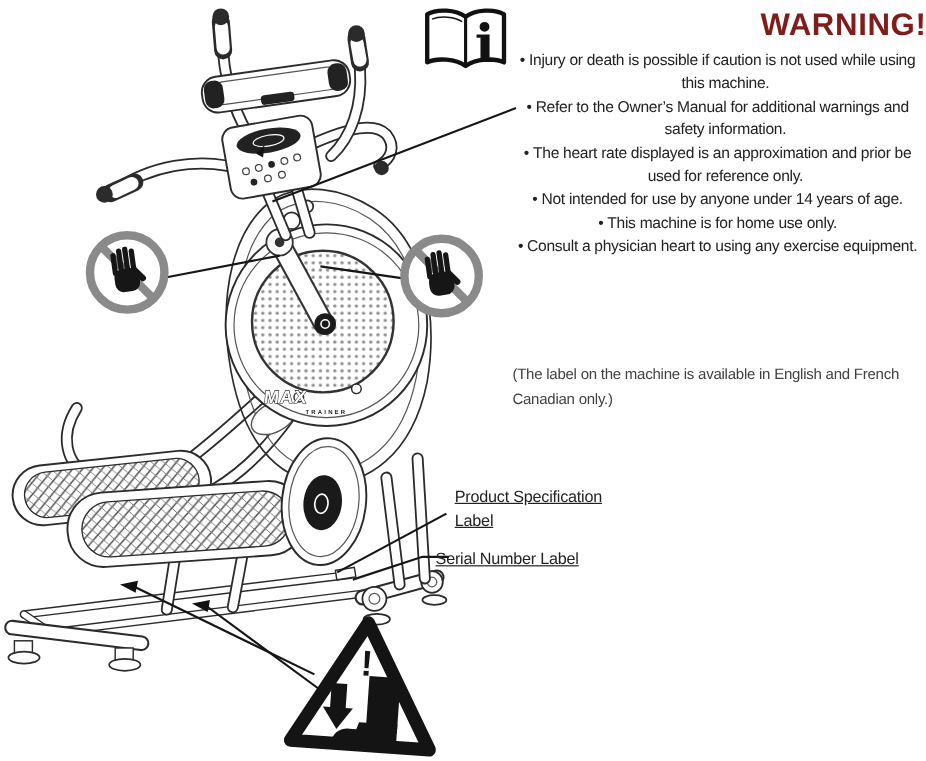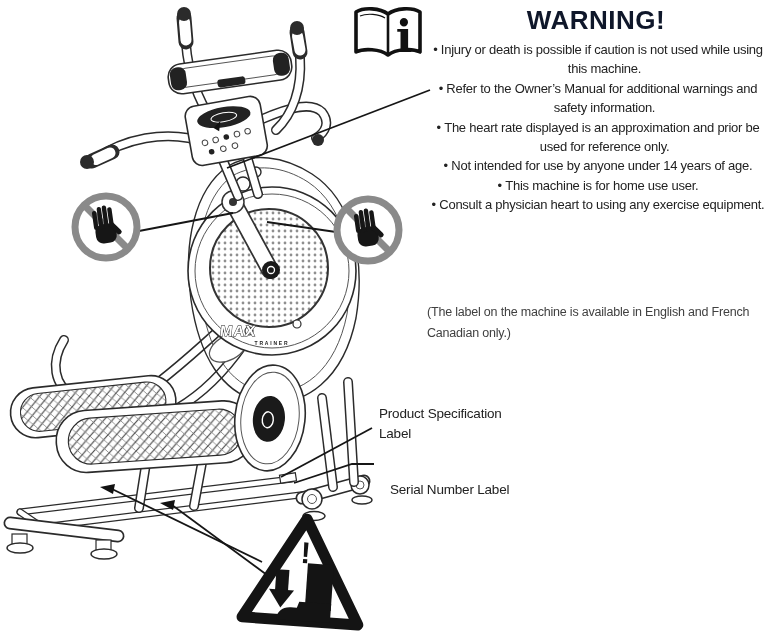--- a/index.html
+++ b/index.html
@@ -3,36 +3,36 @@
 <meta charset="utf-8">
 <style>
   html,body { margin:0; padding:0; background:#fff; }
   #page {
     position:relative; width:772px; height:634px; background:#fff;
     font-family:"Liberation Sans", sans-serif; color:#1c1c1c; overflow:hidden;
   }
   #art { position:absolute; left:0; top:0; z-index:0; }
   .txt { position:absolute; z-index:2; }
   .warning-title {
-    left:420px; top:5px; width:352px; text-align:center;
-    font-size:26px; font-weight:bold; letter-spacing:0.5px; color:#0f172a;
+    left:420px; top:5px; width:352px; text-align:right;
+    font-size:26px; font-weight:bold; letter-spacing:0.5px; color:#7f1d1d;
   }
   .warn-list {
     left:424px; top:40px; width:348px; list-style:none; margin:0; padding:0;
     font-size:13px; line-height:19.4px; letter-spacing:-0.25px; color:#222;
   }
   .warn-list li { padding-left:13px; text-indent:-13px;text-align:center; }
   .warn-list li::before { content:"\2022\00a0"; }
   .warn-note {
     left:427px; top:302px; width:334px;
     font-size:12.5px; line-height:21px; letter-spacing:-0.2px; color:#404040;
   }
-  .callout-label { font-size:13.5px; line-height:20px; letter-spacing:-0.2px; color:#222; }
+  .callout-label { font-size:13.5px; line-height:20px; letter-spacing:-0.2px; color:#222;text-decoration:underline; }
   .product-spec { left:379px; top:404px; width:142px; }
-  .serial-num   { left:363px; top:480px; width:160px; white-space:nowrap;margin-left:27px; }
+  .serial-num   { left:363px; top:456px; width:160px; white-space:nowrap; }
 
   
   .ln   { fill:none; stroke:#2b2b2b; stroke-width:1.4; }
   .ln2  { fill:none; stroke:#555;    stroke-width:1;   }
   .tube-o { fill:none; stroke:#2b2b2b; stroke-width:10;  stroke-linecap:round; }
   .tube-i { fill:none; stroke:#ffffff; stroke-width:7;   stroke-linecap:round; }
   .rail-o { fill:none; stroke:#2b2b2b; stroke-width:7;   stroke-linecap:round; }
   .rail-i { fill:none; stroke:#ffffff; stroke-width:4.6; stroke-linecap:round; }
   .stab-o { fill:none; stroke:#2b2b2b; stroke-width:13;  stroke-linecap:round; }
   .stab-i { fill:none; stroke:#ffffff; stroke-width:9.6; stroke-linecap:round; }
@@ -266,21 +266,21 @@
     </g>
   </svg>
 
   <div class="txt warning-title">WARNING!</div>
 
   <ul class="txt warn-list">
       <li>Injury or death is possible if caution is not used while using this machine.</li>
       <li>Refer to the Owner’s Manual for additional warnings and safety information.</li>
       <li>The heart rate displayed is an approximation and prior be used for reference only.</li>
       <li>Not intended for use by anyone under 14 years of age.</li>
-      <li>This machine is for home use user.</li>
+      <li>This machine is for home use only.</li>
       <li>Consult a physician heart to using any exercise equipment.</li>
     </ul>
 
   <div class="txt warn-note">(The label on the machine is available in English and French Canadian only.)</div>
 
   <div class="txt callout-label product-spec">Product Specification Label</div>
 
   <div class="txt callout-label serial-num">Serial Number Label</div>
 </div>
 

